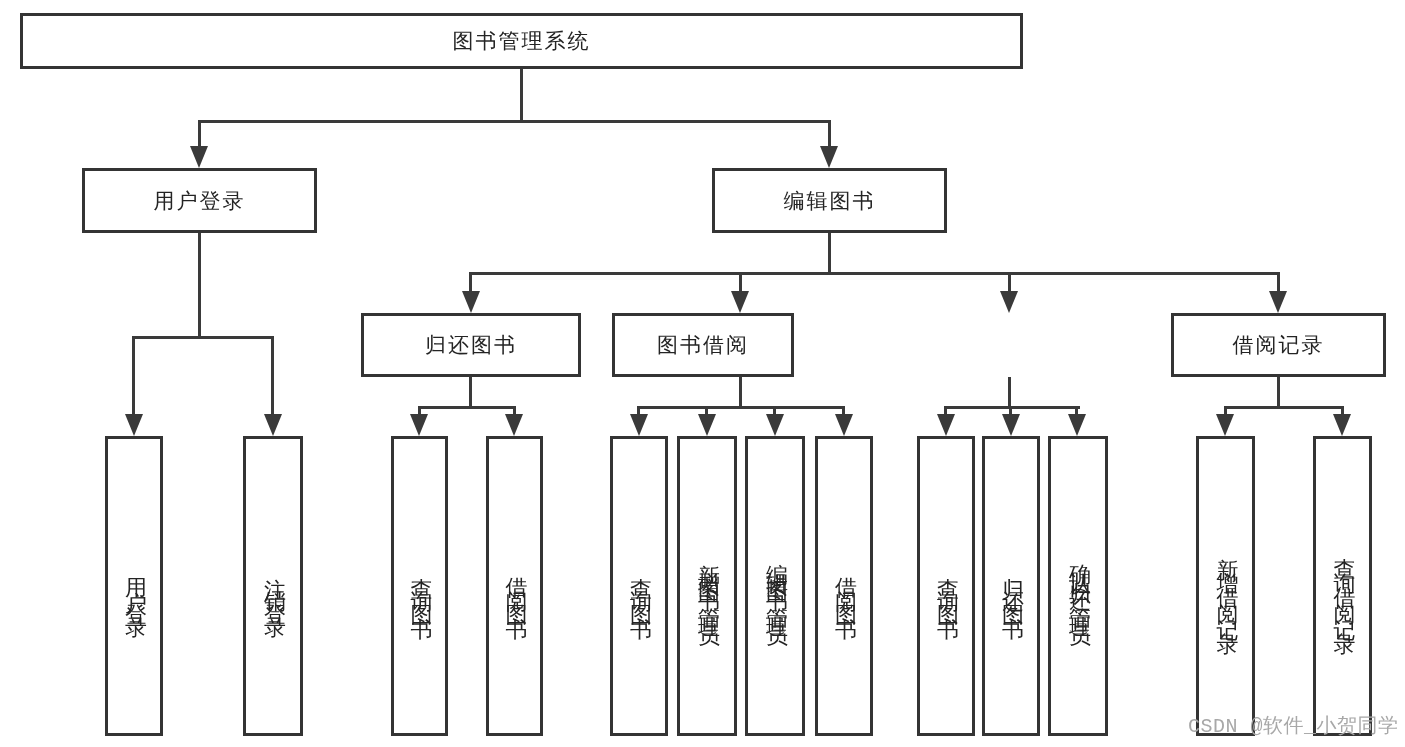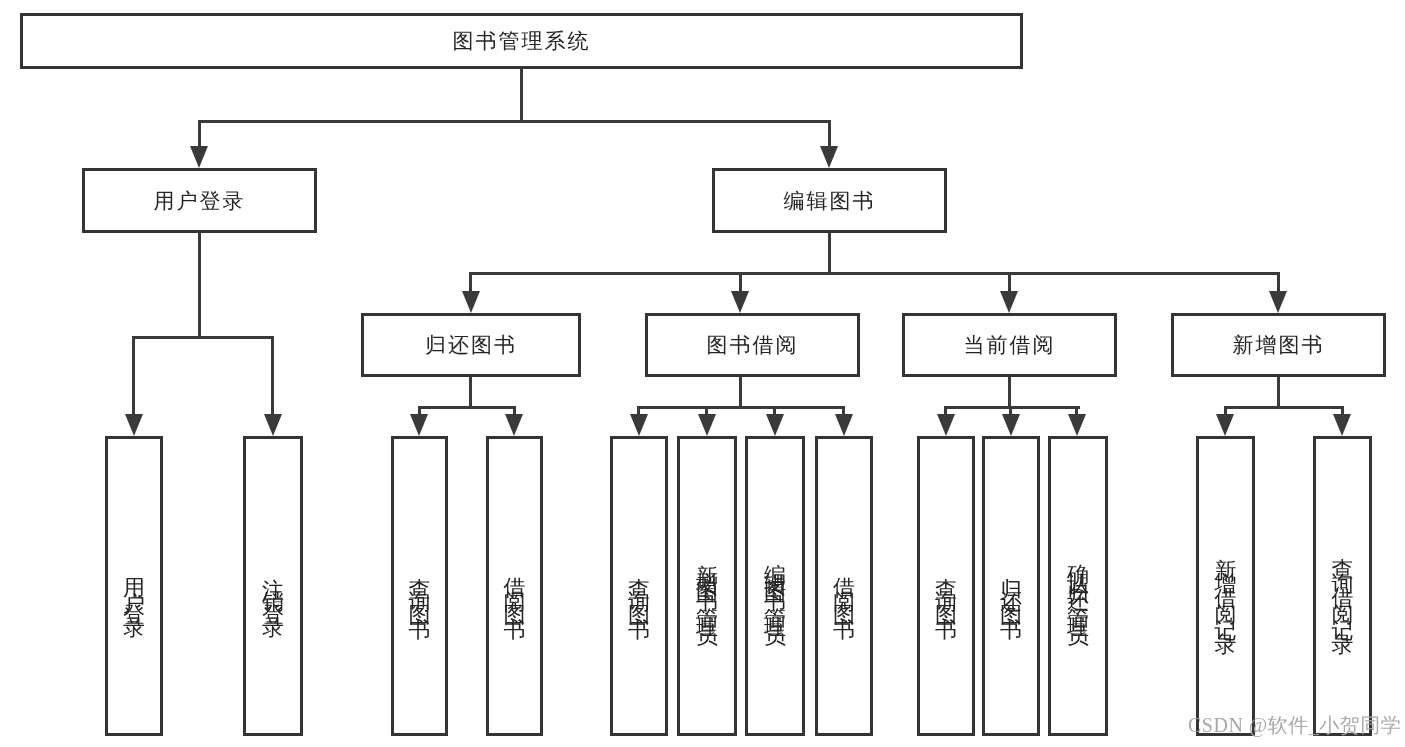--- a/index.html
+++ b/index.html
@@ -1,21 +1,21 @@
 <!DOCTYPE html>
 <html><head>
 <meta charset="utf-8">
 <style>
   html, body { margin: 0; padding: 0; background: #ffffff; }
   .canvas {
     position: relative;
     width: 1405px;
     height: 747px;
     background: #ffffff;
-    font-family: Liberation Serif, serif;
+    font-family: Liberation Mono, monospace;
     overflow: hidden;
   }
   .node {
     position: absolute;
     box-sizing: border-box;
     border: 3px solid #343434;
     background: #ffffff;
     display: flex;
     align-items: center;
     justify-content: center;
@@ -93,28 +93,25 @@
   <div class="line" style="left:739px;top:272px;width:3px;height:23px"></div>
   <div class="arr" style="left:731px;top:291px"></div>
   <div class="line" style="left:1008px;top:272px;width:3px;height:23px"></div>
   <div class="arr" style="left:1000px;top:291px"></div>
   <div class="line" style="left:1277px;top:272px;width:3px;height:23px"></div>
   <div class="arr" style="left:1269px;top:291px"></div>
 
   <div class="node h-node" style="left:361px;top:313px;width:220px;height:64px">
     <span>归还图书</span>
   </div>
-  <div class="node h-node" style="left:645px;top:313px;width:215px;height:64px">
+  <div class="node h-node" style="left:612px;top:313px;width:182px;height:64px">
     <span>图书借阅</span>
   </div>
-  <div class="node h-node" style="left:902px;top:313px;width:215px;height:64px">
-    <span>当前借阅</span>
-  </div>
   <div class="node h-node" style="left:1171px;top:313px;width:215px;height:64px">
-    <span>新增图书</span>
+    <span>借阅记录</span>
   </div>
 
   <div class="line" style="left:469px;top:377px;width:3px;height:30px"></div>
   <div class="line" style="left:418px;top:406px;width:98px;height:3px"></div>
   <div class="line" style="left:418px;top:406px;width:3px;height:12px"></div>
   <div class="arr" style="left:410px;top:414px"></div>
   <div class="line" style="left:513px;top:406px;width:3px;height:12px"></div>
   <div class="arr" style="left:505px;top:414px"></div>
 
   <div class="line" style="left:739px;top:377px;width:3px;height:30px"></div>

